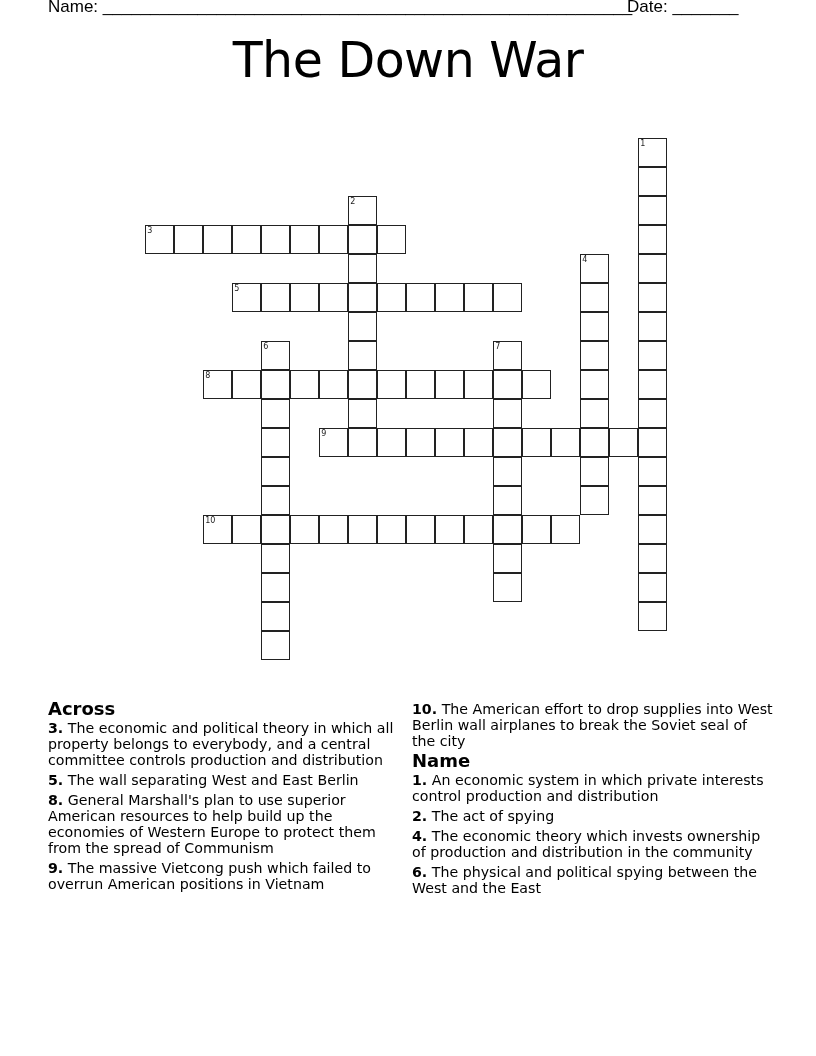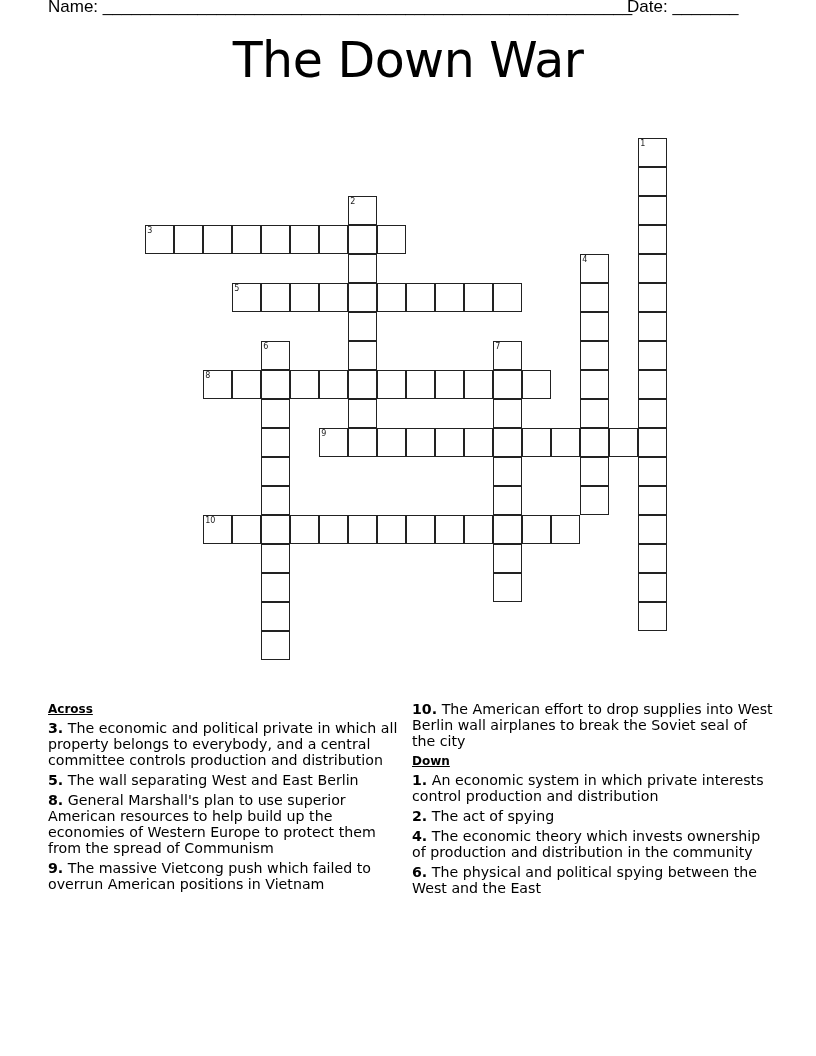--- a/index.html
+++ b/index.html
@@ -3,21 +3,21 @@
 <meta charset="utf-8">
 <style>
   html, body { margin:0; padding:0; background:#fff; }
   body { width:816px; height:1056px; position:relative; overflow:hidden; color:#000; }
   .hdr { position:absolute; top:-3px; font-family:"Liberation Sans", sans-serif; font-size:17px; white-space:nowrap; }
   .title { position:absolute; top:32px; left:0; width:816px; text-align:center; font-family:"DejaVu Sans", sans-serif; font-size:49px; letter-spacing:-0.5px; }
   .grid { position:absolute; left:0; top:0; width:816px; height:700px; }
   .cell { position:absolute; width:29px; height:29px; box-sizing:border-box; border:1.5px solid #222; background:#fff; margin-left:-0.75px; margin-top:-0.75px; }
   .cell .num { position:absolute; left:1px; top:0px; font-family:"DejaVu Sans", sans-serif; font-size:8px; line-height:10px; color:#222; }
   .clues { position:absolute; font-family:"DejaVu Sans", sans-serif; font-size:14.2px; line-height:16px; }
-  .clues .head { text-decoration:underline; font-weight:bold; font-size:12px; margin-bottom:3px; }
+  .clues .head { font-weight:bold; font-size:18px; margin-bottom:3px; }
   .clue { margin-bottom:4px; }
   .clue b { font-weight:bold; }
 </style>
 </head>
 <body>
 
 <div class="hdr" style="left:48px;">
   <span>Name:</span>
   <span>________________________________________________________</span>
 </div>
@@ -146,26 +146,26 @@
     <div class="cell" style="left: 378px; top: 516px;"></div>
     <div class="cell" style="left: 407px; top: 516px;"></div>
     <div class="cell" style="left: 436px; top: 516px;"></div>
     <div class="cell" style="left: 465px; top: 516px;"></div>
     <div class="cell" style="left: 523px; top: 516px;"></div>
     <div class="cell" style="left: 552px; top: 516px;"></div>
   </div>
 
 <div class="clues" style="left:48px; top:701px; width:360px;">
   <div class="head">Across</div>
-  <div class="clue"><b>3.</b> <span>The economic and political private in which all property belongs to everybody, and a central committee controls production and distribution</span></div>
+  <div class="clue"><b>3.</b> <span>The economic and political theory in which all property belongs to everybody, and a central committee controls production and distribution</span></div>
   <div class="clue"><b>5.</b> <span>The wall separating West and East Berlin</span></div>
   <div class="clue"><b>8.</b> <span>General Marshall's plan to use superior American resources to help build up the economies of Western Europe to protect them from the spread of Communism</span></div>
   <div class="clue"><b>9.</b> <span>The massive Vietcong push which failed to overrun American positions in Vietnam</span></div>
 </div>
 
 <div class="clues" style="left:412px; top:701px; width:362px;">
   <div class="clue"><b>10.</b> <span>The American effort to drop supplies into West Berlin wall airplanes to break the Soviet seal of the city</span></div>
-  <div class="head">Down</div>
+  <div class="head">Name</div>
   <div class="clue"><b>1.</b> <span>An economic system in which private interests control production and distribution</span></div>
   <div class="clue"><b>2.</b> <span>The act of spying</span></div>
   <div class="clue"><b>4.</b> <span>The economic theory which invests ownership of production and distribution in the community</span></div>
   <div class="clue"><b>6.</b> <span>The physical and political spying between the West and the East</span></div>
 </div>
 
 </body></html>

